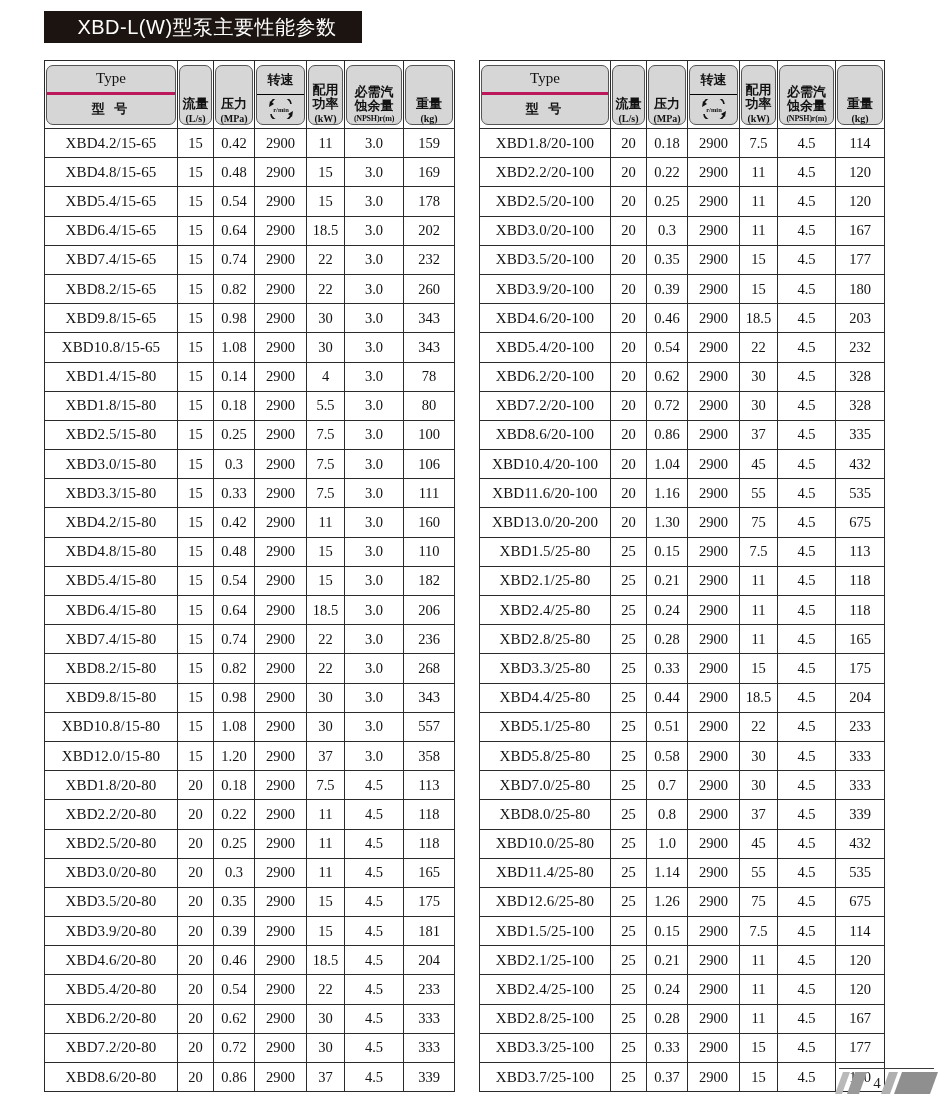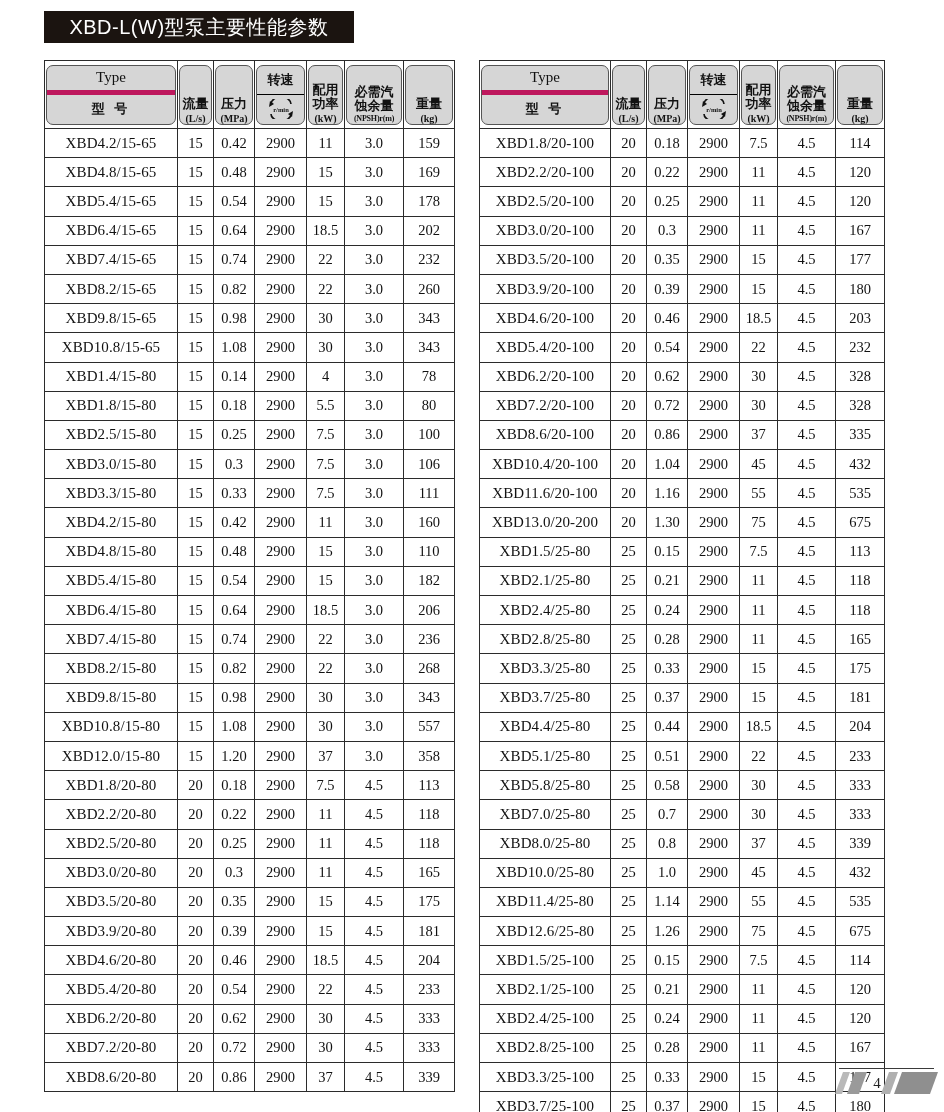--- a/index.html
+++ b/index.html
@@ -20,20 +20,21 @@
   .title-bar {
     position: absolute;
     left: 44px;
     top: 11px;
     width: 310px;
     height: 32px;
     background: #1b1410;
     display: flex;
     align-items: center;
     justify-content: center;
+    padding-left: 8px;
   }
   .title-bar .title-text {
     color: #ffffff;
     font-family: "Liberation Sans", "DejaVu Sans", sans-serif;
     font-size: 20px;
     letter-spacing: 0.5px;
     white-space: nowrap;
   }
 
   
@@ -110,21 +111,21 @@
   }
   .hcell.type-cell .row-top,
   .hcell.type-cell .row-bot {
     height: 50%;
     display: flex;
     align-items: center;
     justify-content: center;
     width: 100%;
     box-sizing: border-box;
   }
-  .hcell.type-cell .row-top { border-bottom: 5px solid #be185d; }
+  .hcell.type-cell .row-top { border-bottom: 3px solid #be185d; }
   .hcell.type-cell .row-top span { font-size: 15px; }
   .hcell.type-cell .row-bot span {
     font-family: "Liberation Sans", "DejaVu Sans", sans-serif;
     font-size: 13px;
     font-weight: bold;
     letter-spacing: 3px;
   }
 
   
   .hcell.speed-cell { justify-content: space-around; }
@@ -830,29 +831,20 @@
           <tr>
             <td class="model">XBD3.3/25-80</td>
             <td>25</td>
             <td>0.33</td>
             <td>2900</td>
             <td>15</td>
             <td>4.5</td>
             <td>175</td>
           </tr>
           <tr>
-            <td class="model">XBD3.7/25-80</td>
-            <td>25</td>
-            <td>0.37</td>
-            <td>2900</td>
-            <td>15</td>
-            <td>4.5</td>
-            <td>181</td>
-          </tr>
-          <tr>
             <td class="model">XBD4.4/25-80</td>
             <td>25</td>
             <td>0.44</td>
             <td>2900</td>
             <td>18.5</td>
             <td>4.5</td>
             <td>204</td>
           </tr>
           <tr>
             <td class="model">XBD5.1/25-80</td>

